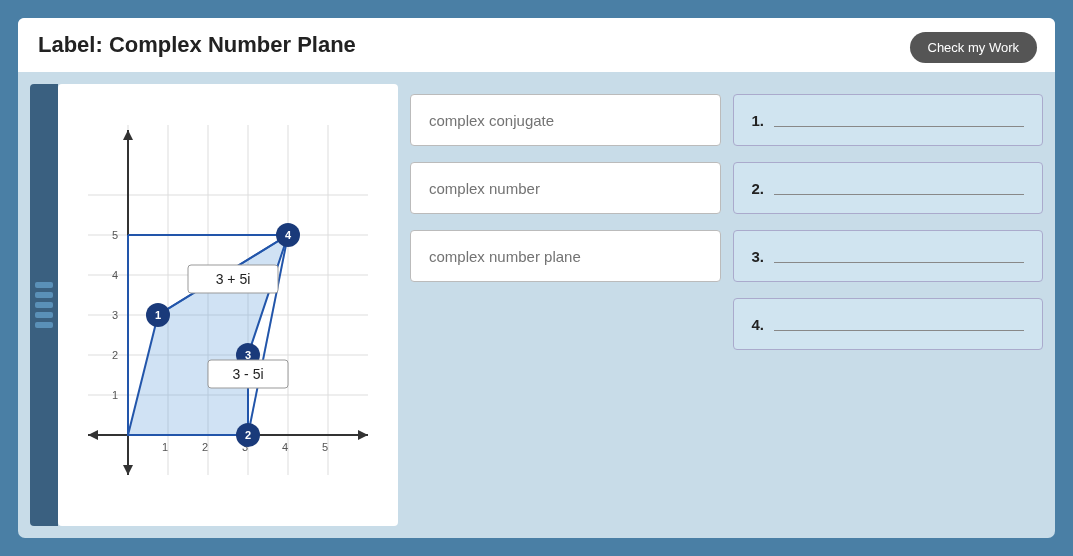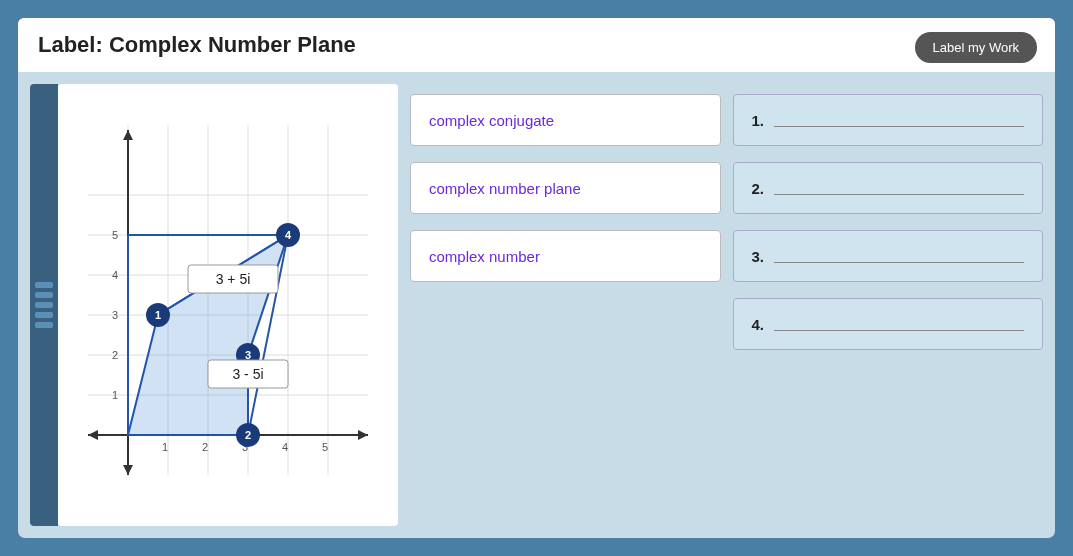--- a/index.html
+++ b/index.html
@@ -88,21 +88,21 @@
       gap: 16px;
       padding-top: 10px;
     }
 
     .term-box {
       background: white;
       border: 1px solid #bbb;
       border-radius: 4px;
       padding: 14px 18px;
       font-size: 15px;
-      color: #6d28d9;
+      color: #737373;
       cursor: pointer;
       min-height: 52px;
       display: flex;
       align-items: center;
     }
 
     .answers-column {
       flex: 1;
       display: flex;
       flex-direction: column;
@@ -155,21 +155,21 @@
       background: #5a90b8;
       border-radius: 2px;
     }
   </style>
 </head>
 <body>
 
 <div class="main-container">
   <div class="header">
     <span class="header-title">Label: Complex Number Plane</span>
-    <button class="check-btn">Label my Work</button>
+    <button class="check-btn">Check my Work</button>
   </div>
 
   <div class="content-area">
 
     <div style="display:flex; gap:0;">
       <div class="sidebar-strip">
         <div class="sidebar-strip-bar"></div>
         <div class="sidebar-strip-bar"></div>
         <div class="sidebar-strip-bar"></div>
         <div class="sidebar-strip-bar"></div>
@@ -254,24 +254,24 @@
         </svg>
       </div>
     </div>
 
     <div class="right-panel">
       <div class="terms-column">
         <div class="term-box">
           <span>complex conjugate</span>
         </div>
         <div class="term-box">
+          <span>complex number</span>
+        </div>
+        <div class="term-box">
           <span>complex number plane</span>
-        </div>
-        <div class="term-box">
-          <span>complex number</span>
         </div>
       </div>
 
       <div class="answers-column">
         <div class="answer-box">
           <span class="answer-number">1.</span>
           <div class="answer-line"></div>
         </div>
         <div class="answer-box">
           <span class="answer-number">2.</span>

